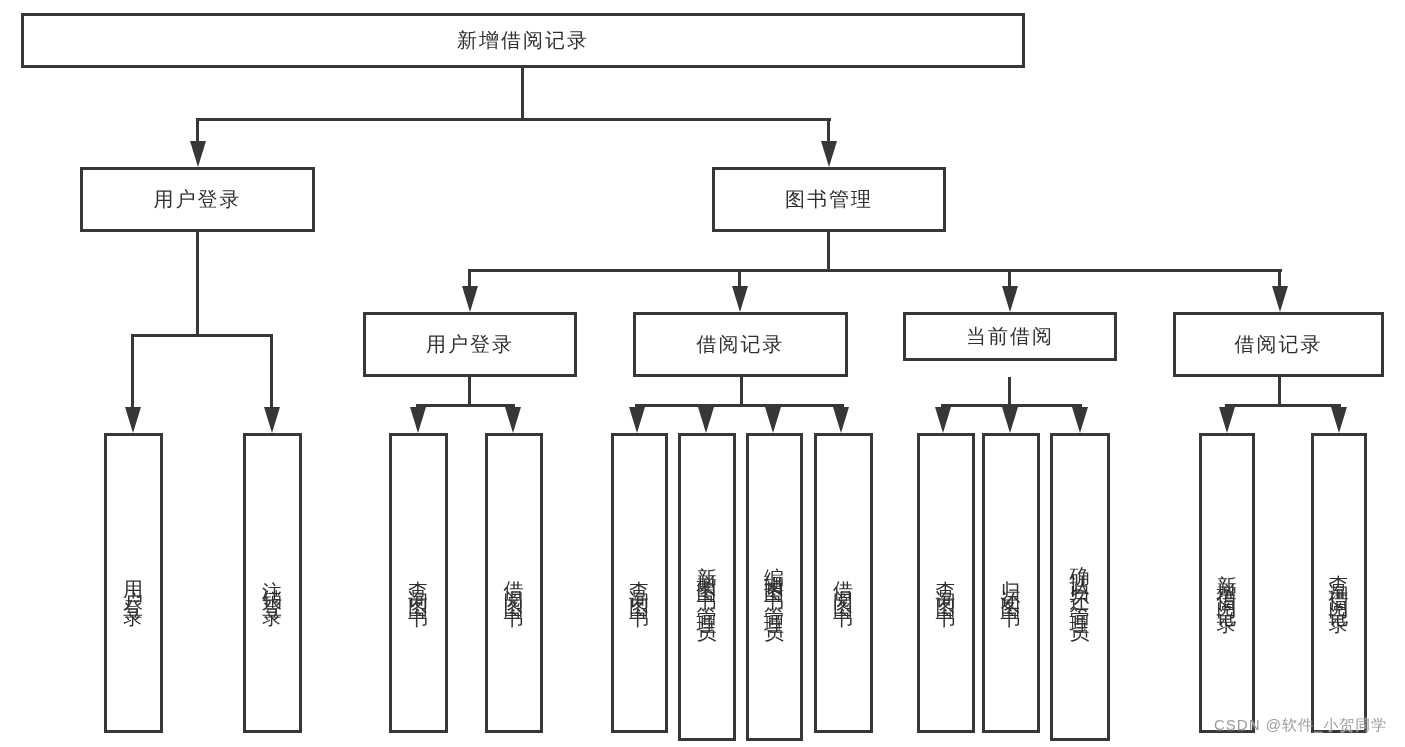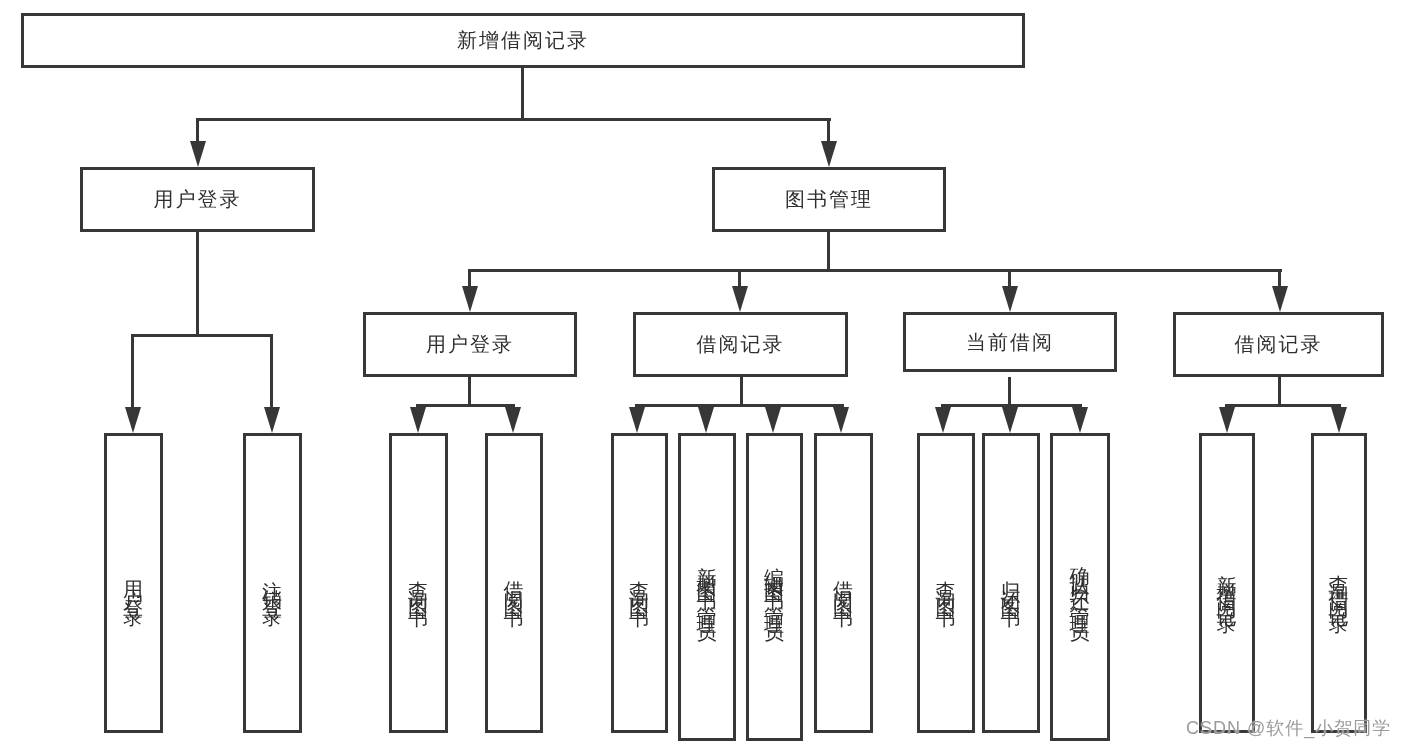--- a/index.html
+++ b/index.html
@@ -20,22 +20,22 @@
   .leaf.long .vtext{letter-spacing:8px;}
   .vline,.hline{position:absolute;background:var(--line,#373737);}
   .vline{width:3px;}
   .hline{height:3px;}
   .arrow{
     position:absolute;width:0;height:0;
     border-left:8px solid transparent;border-right:8px solid transparent;
     border-top:26px solid var(--line,#373737);
   }
   .watermark{
-    position:absolute;left:1186px;top:716px;z-index:5;
-    color:var(--wm,#9b9b9b);font-size:18px;letter-spacing:1px;
+    position:absolute;left:1214px;top:716px;z-index:5;
+    color:var(--wm,#9b9b9b);font-size:15px;letter-spacing:1px;
     text-shadow:0 0 2px #ffffff;
   }
 </style>
 </head>
 <body>
 
 <div class="canvas" style="--line: #373737; --text: #2f2f2f; --wm: #9b9b9b; --bg: #ffffff;">
 
   <div class="node" style="left:21px;top:13px;width:1004px;height:55px;">
     <span>新增借阅记录</span>
@@ -72,21 +72,21 @@
   <div class="arrow" style="left:732px;top:286px;"></div>
   <div class="arrow" style="left:1002px;top:286px;"></div>
   <div class="arrow" style="left:1272px;top:286px;"></div>
 
   <div class="node" style="left:363px;top:312px;width:214px;height:65px;">
     <span>用户登录</span>
   </div>
   <div class="node" style="left:633px;top:312px;width:215px;height:65px;">
     <span>借阅记录</span>
   </div>
-  <div class="node" style="left:903px;top:312px;width:214px;height:60px;justify-content:center;">
+  <div class="node" style="left:903px;top:312px;width:214px;height:49px;justify-content:center;">
     <span>当前借阅</span>
   </div>
   <div class="node" style="left:1173px;top:312px;width:211px;height:65px;">
     <span>借阅记录</span>
   </div>
 
   <div class="vline" style="left:468px;top:377px;height:30px;"></div>
   <div class="hline" style="left:416px;top:404px;width:99px;"></div>
   <div class="arrow" style="left:410px;top:407px;"></div>
   <div class="arrow" style="left:505px;top:407px;"></div>

